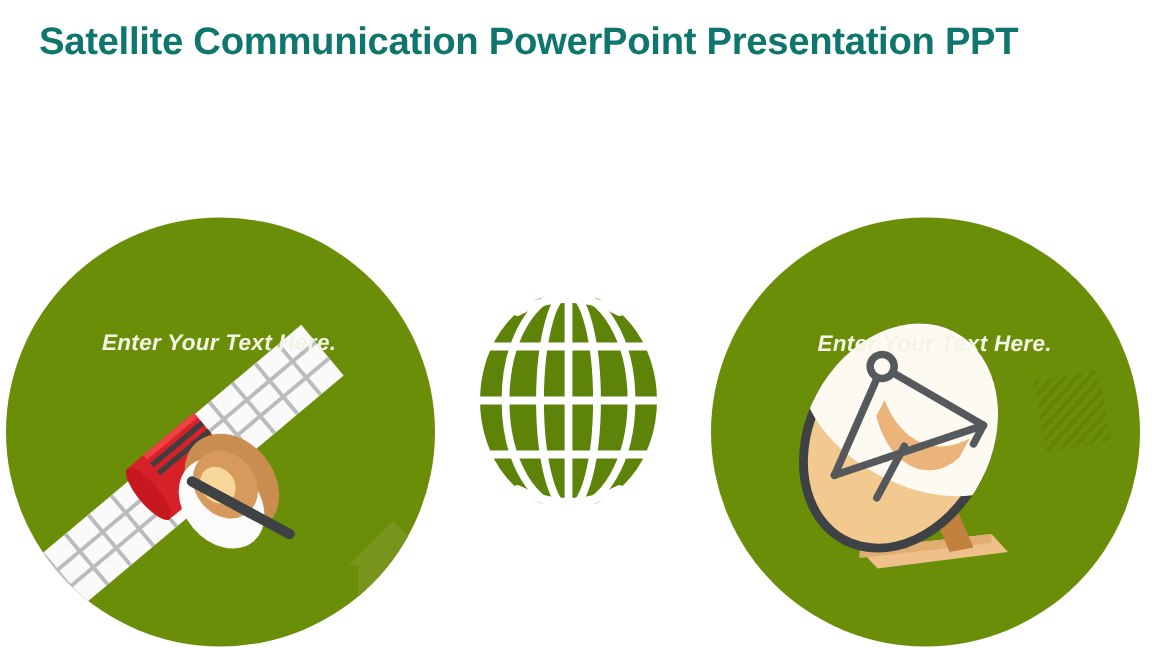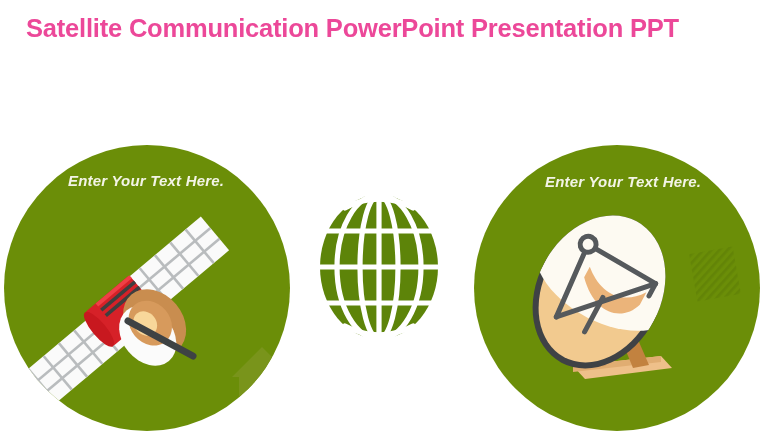--- a/index.html
+++ b/index.html
@@ -15,40 +15,41 @@
     overflow: hidden;
     font-family: "Liberation Sans", sans-serif;
   }
   #title {
     position: absolute;
     left: 26px;
     top: 14px;
     width: 720px;
     font-size: 25.5px;
     font-weight: bold;
-    color: #ec4899;
+    color: #0f766e;
     letter-spacing: -0.2px;
     white-space: nowrap;
   }
   .art {
     position: absolute;
     left: 0;
     top: 0;
     width: 768px;
     height: 432px;
     pointer-events: none;
   }
   .circle-label {
     position: absolute;
     font-size: 15px;
     font-weight: bold;
     font-style: italic;
     color: #f3f4e6;
     white-space: nowrap;
     letter-spacing: 0.2px;
+    margin-top: 48px;
   }
   #label-left  { left: 68px;  top: 172px; }
   #label-right { left: 545px; top: 173px; }
 </style>
 </head>
 <body>
 
 <div id="slide">
 
   <div id="title">Satellite Communication PowerPoint Presentation PPT</div>

